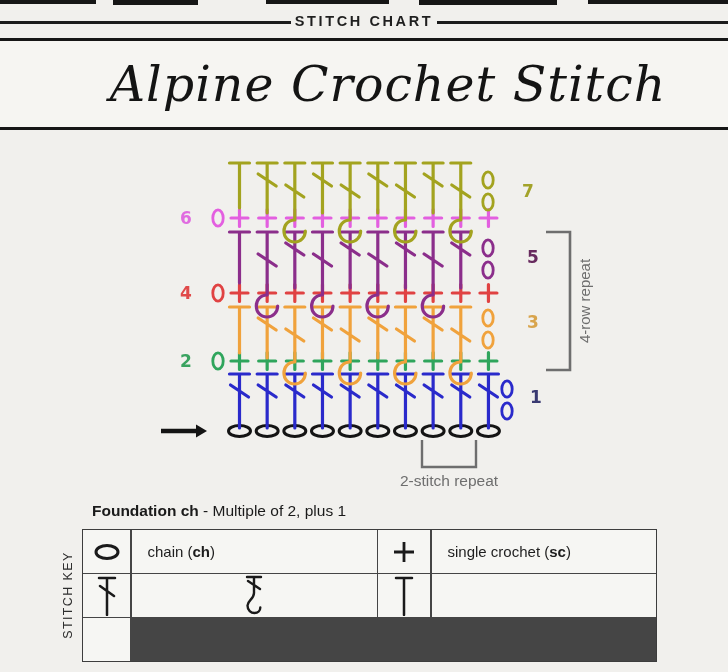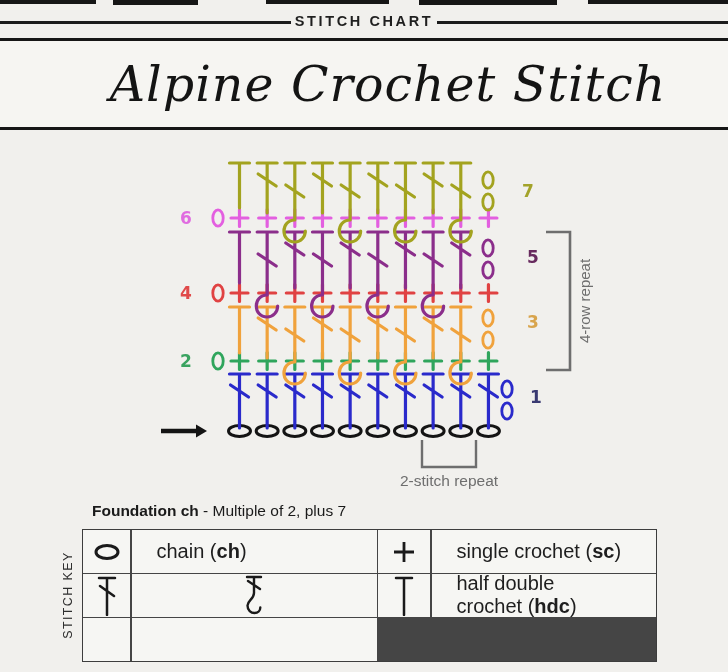--- a/index.html
+++ b/index.html
@@ -11,21 +11,21 @@
   .title-text{font-family:"DejaVu Serif",serif;font-style:italic;font-size:49px;color:#141414;letter-spacing:1px;}
   #chart-svg{position:absolute;left:0;top:0;width:728px;height:672px;}
   .foundation{position:absolute;left:92px;top:502px;font-size:15.5px;color:#1a1a1a;}
   .foundation b{font-weight:bold;text-align:right;}
   .key-wrap{position:absolute;left:54px;top:529px;display:flex;align-items:stretch;}
   .side-label-box{width:28px;position:relative;}
   .side-label-box span{position:absolute;top:50%;left:50%;transform:translate(-50%,-50%) rotate(-90deg);white-space:nowrap;font-size:12.5px;letter-spacing:1.4px;color:#2d2d2d;}
   .key-table{display:grid;grid-template-columns:47px 245px 52px 224px;grid-auto-rows:42.5px;gap:1.5px;background:#454545;border:1.5px solid #3d3d3d;}
   .kcell{background:#f6f6f3;display:flex;align-items:center;}
   .kcell.sym{justify-content:center;}
-  .kcell.desc{padding-left:25px;font-size:20px;color:#1e1e1e;}
+  .kcell.desc{padding-left:16px;font-size:15px;color:#1e1e1e;}
   .kcell.desc b{font-weight:bold;}
 </style>
 </head>
 <body>
 
 <div class="page">
 
   <div class="strip" style="left:0;width:96px;height:4px;"></div>
   <div class="strip" style="left:113px;width:85px;height:5px;"></div>
   <div class="strip" style="left:266px;width:123px;height:4px;"></div>
@@ -159,21 +159,21 @@
       <g>
         <path d="M546,232 H570 V370 H546" stroke="#6e6e6e" stroke-width="2.6" fill="none"></path>
         <text transform="translate(590,301) rotate(-90)" text-anchor="middle" fill="#6e6e6e" font-size="15" font-family="'Liberation Sans',sans-serif">4-row repeat</text>
       </g>
       <g>
         <path d="M422,440 V467 H476 V440" stroke="#6e6e6e" stroke-width="2.4" fill="none"></path>
         <text x="449" y="486" text-anchor="middle" fill="#6e6e6e" font-size="15.5" font-family="'Liberation Sans',sans-serif">2-stitch repeat</text>
       </g>
     </svg>
 
-  <div class="foundation"><b>Foundation ch</b><span> - Multiple of 2, plus 7</span></div>
+  <div class="foundation"><b>Foundation ch</b><span> - Multiple of 2, plus 1</span></div>
 
   <div class="key-wrap">
     <div class="side-label-box">
       <span>STITCH KEY</span>
     </div>
     <div class="key-table" id="key-table">
         <div class="kcell sym">
           <svg width="40" height="42" viewBox="0 0 40 42">
             <ellipse cx="20" cy="22" rx="11" ry="6.5" fill="none" stroke="#1a1a1a" stroke-width="3"></ellipse>
           </svg>
@@ -197,21 +197,18 @@
         <div class="kcell sym">
           <svg width="40" height="42" viewBox="0 0 40 42">
             <path d="M13,3 H27 M20,3 V19 M14,7 L26,15 M20,19 C20,25 13.5,26.5 13.5,31.5 C13.5,36.5 17,39 20.5,39 C24,39 26.3,36.5 26.3,33.5" stroke="#1a1a1a" stroke-width="2.4" fill="none" stroke-linecap="round"></path>
           </svg>
         </div>
         <div class="kcell sym">
           <svg width="40" height="42" viewBox="0 0 40 42">
             <path d="M12,4 H28 M20,4 V41" stroke="#1a1a1a" stroke-width="2.5" fill="none" stroke-linecap="round"></path>
           </svg>
         </div>
-        <div class="kcell desc">
-          <span>half double crochet&nbsp;(<b>hdc</b>)</span>
-        </div>
         <div class="kcell sym"></div>
         <div class="kcell desc"></div>
       </div>
   </div>
 
 </div>
 
 </body></html>

